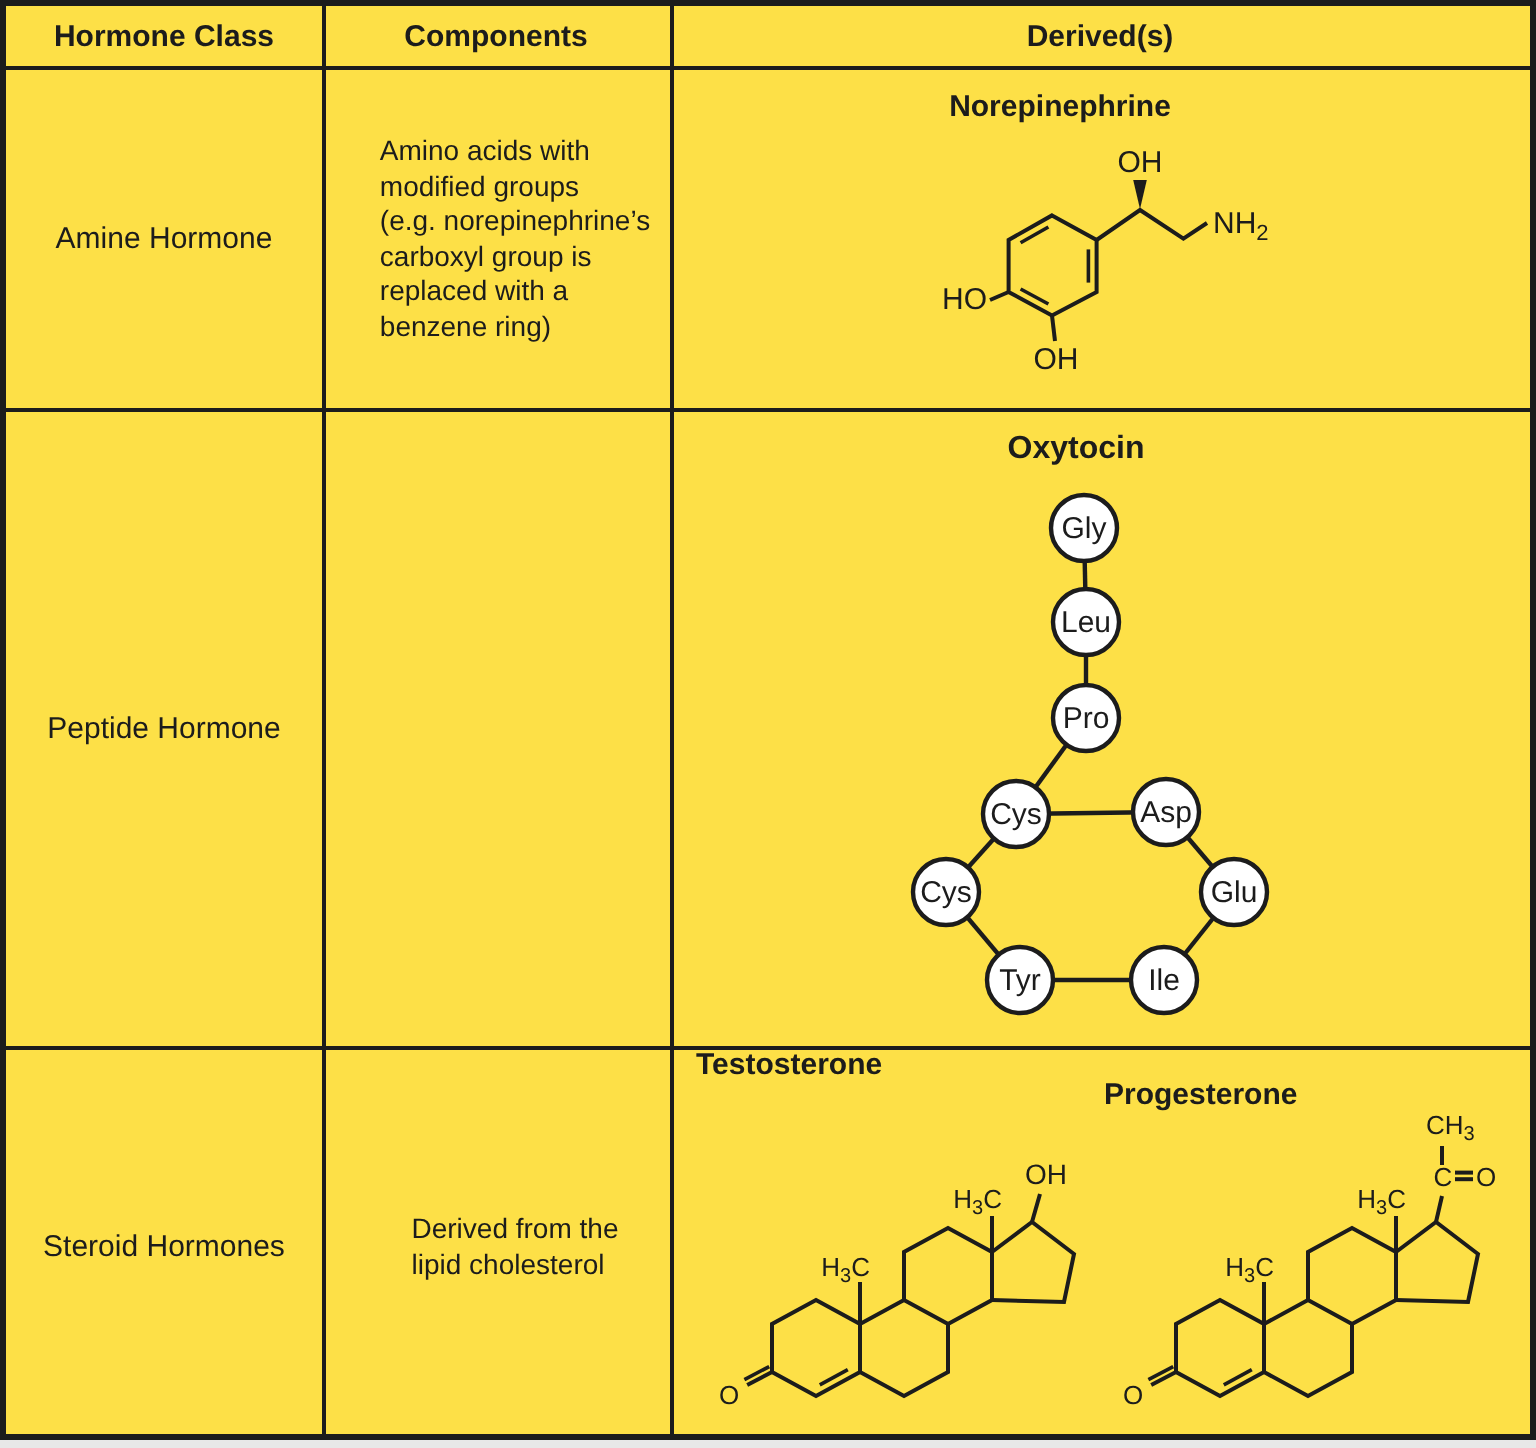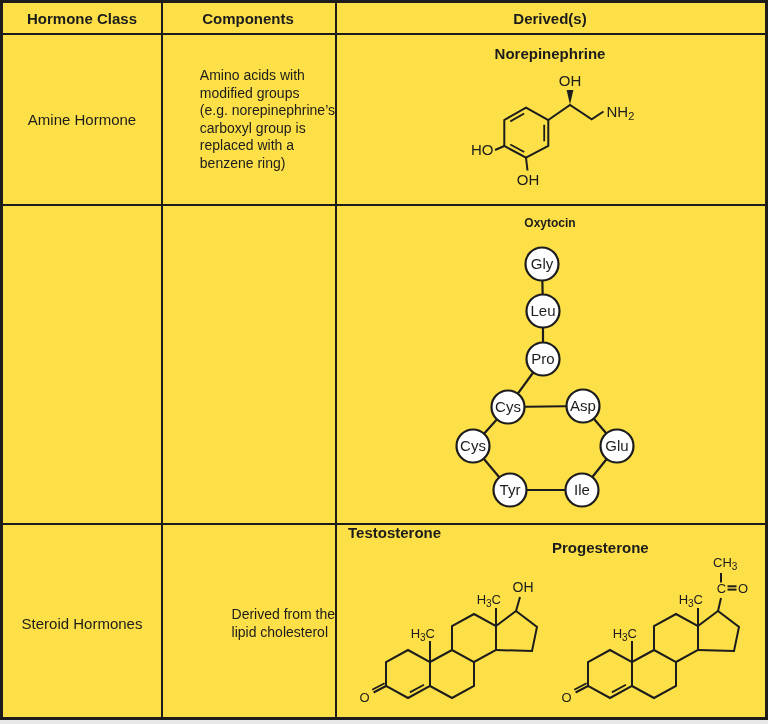--- a/index.html
+++ b/index.html
@@ -11,21 +11,21 @@
     border:3px solid #1c1c1c;
     font-family:"Liberation Sans", sans-serif;
     color:#1c1c1c;
     overflow:hidden;
   }
   .hline { position:absolute; left:0; width:762px; height:2px; background:#1c1c1c; }
   .vline { position:absolute; top:0; height:718px; width:2px; background:#1c1c1c; }
   .cell { position:absolute; display:flex; align-items:center; justify-content:center; }
   .header-cell { font-weight:bold; font-size:15px; }
   .class-cell { font-weight:normal; font-size:15px; text-align:center; }
-  .comp-cell { justify-content:flex-end;border-radius:22px; }
+  .comp-cell { justify-content:center;border-radius:22px; }
   .comp-text { padding-left:17px; font-size:14px; line-height:17.5px; text-align:left; }
   .ex-title { position:absolute; font-weight:bold; font-size:15px; white-space:nowrap; }
   .centered-title { width:430px; text-align:center; }
   svg { position:absolute; overflow:visible; }
   svg line, svg path, svg circle, svg polyline { stroke:#1c1c1c; fill:none; }
   svg polygon { fill:#1c1c1c; stroke:none; }
   svg circle { fill:#ffffff; }
   svg text { fill:#1c1c1c; stroke:none; font-family:"Liberation Sans", sans-serif; }
   .atom { font-size:15px; }
   .atom-sm { font-size:13px; }
@@ -61,41 +61,44 @@
     <div class="comp-text">
       <div>Amino acids with</div>
       <div>modified groups</div>
       <div>(e.g. norepinephrine’s</div>
       <div>carboxyl group is</div>
       <div>replaced with a</div>
       <div>benzene ring)</div>
     </div>
   </div>
 
-  <div class="ex-title centered-title" style="left:332px;top:42px">Norepinephrine</div>
+  <div class="ex-title centered-title" style="left:312px;top:42px">Norepinephrine</div>
 
   <svg style="left:437px;top:67px" width="205" height="125" viewBox="0 0 205 125">
     <g stroke-width="2">
       <path d="M86 37.7 L108.3 50 L108.3 76 L86 87.7 L64.3 76 L64.3 50 Z"></path>
       <line x1="70.3" y1="51.4" x2="84.2" y2="43.5" stroke-width="1.8"></line>
       <line x1="104.2" y1="54.7" x2="104.2" y2="71.3" stroke-width="1.8"></line>
       <line x1="70.3" y1="74.5" x2="84.2" y2="82" stroke-width="1.8"></line>
       <polyline points="108.3,50 130,35 151.7,49.3 163.5,41.5"></polyline>
       <line x1="55" y1="80" x2="64.3" y2="76"></line>
       <line x1="86" y1="87.7" x2="87.5" y2="100.5"></line>
     </g>
     <polygon points="130,34.5 126.6,20 133.4,20"></polygon>
     <text class="atom" text-anchor="middle" x="130" y="16">OH</text>
     <text class="atom" text-anchor="start" x="166.5" y="46.5"><tspan>NH</tspan><tspan class="sub" dy="3.5">2</tspan></text>
     <text class="atom" text-anchor="end" x="53.5" y="84.5">HO</text>
     <text class="atom" text-anchor="middle" x="88" y="114.5">OH</text>
   </svg>
 
+  <div class="cell class-cell" style="left:0;top:203px;width:158px;height:317px">
+    <span>Peptide Hormone</span>
+  </div>
 
-  <div class="ex-title centered-title" style="left:332px;top:213px;font-size:12px">Oxytocin</div>
+  <div class="ex-title centered-title" style="left:320px;top:213px;font-size:16px">Oxytocin</div>
 
   <svg style="left:437px;top:232px" width="210" height="280" viewBox="0 0 210 280">
     <g stroke-width="2.2">
       <line x1="102" y1="29" x2="103" y2="76"></line>
       <line x1="103" y1="76" x2="103" y2="124"></line>
       <line x1="103" y1="124" x2="68" y2="172"></line>
       <line x1="68" y1="172" x2="143" y2="171"></line>
       <line x1="143" y1="171" x2="177" y2="211"></line>
       <line x1="177" y1="211" x2="142" y2="255"></line>
       <line x1="142" y1="255" x2="70" y2="255"></line>

